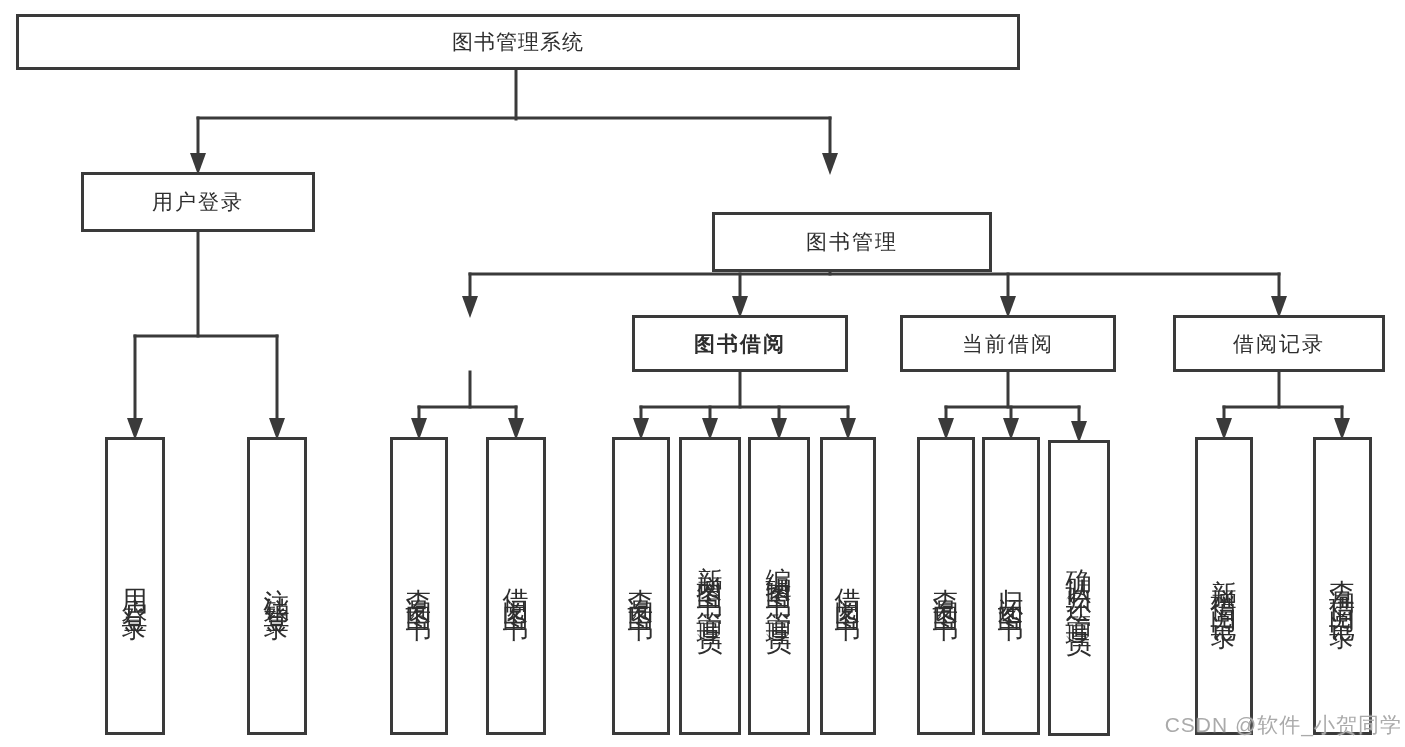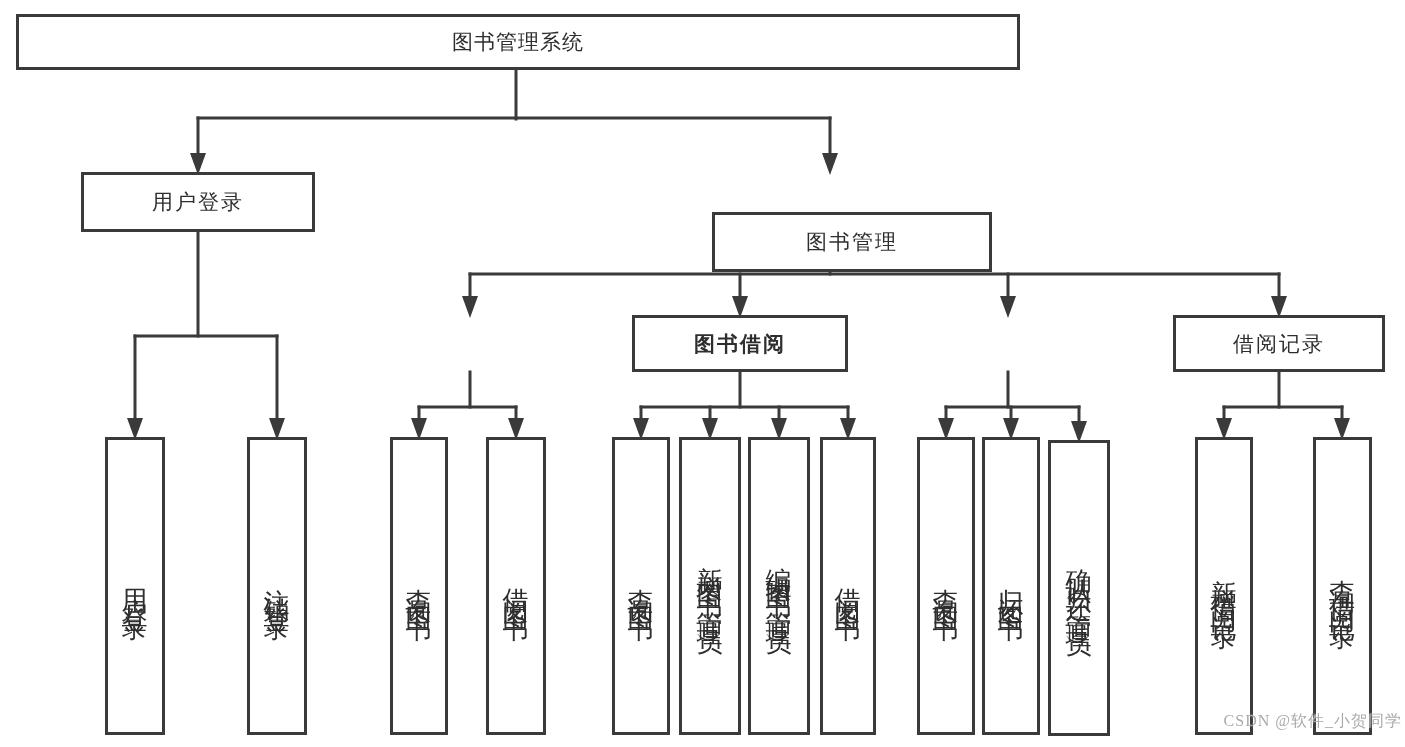--- a/index.html
+++ b/index.html
@@ -52,26 +52,25 @@
     font-size: 26px;
     letter-spacing: 9px;
     line-height: 1;
     white-space: nowrap;
     color: var(--text);
   }
   .watermark {
     position: absolute;
     right: 3px;
     top: 711px;
-    font-size: 16px;
+    font-size: 21px;
     color: var(--watermark);
     letter-spacing: 1px;
     z-index: 5;
     text-shadow: 0 0 2px rgba(255,255,255,0.8);
-    font-family: Liberation Serif, serif;
   }
 </style>
 </head>
 <body>
 
 <div class="stage">
 
   <svg class="connector-layer" viewBox="0 0 1405 747" xmlns="http://www.w3.org/2000/svg">
 
     <line x1="516" y1="70" x2="516" y2="119"></line>
@@ -141,20 +140,23 @@
   <div class="node hnode" style="left:81px; top:172px; width:234px; height:60px;">
     <span>用户登录</span>
   </div>
   <div class="node hnode" style="left:712px; top:172px; width:280px; height:60px;margin-top:40px;">
     <span>图书管理</span>
   </div>
 
   <div class="node hnode" style="left:632px; top:315px; width:216px; height:57px;font-weight:bold;">
     <span>图书借阅</span>
   </div>
+  <div class="node hnode" style="left:900px; top:315px; width:216px; height:57px;">
+    <span>当前借阅</span>
+  </div>
   <div class="node hnode" style="left:1173px; top:315px; width:212px; height:57px;">
     <span>借阅记录</span>
   </div>
 
   <div class="node leaf-node" style="left:105px; top:437px; width:60px; height:298px;">
     <span>用户登录</span>
   </div>
   <div class="node leaf-node" style="left:247px; top:437px; width:60px; height:298px;">
     <span>注销登录</span>
   </div>

